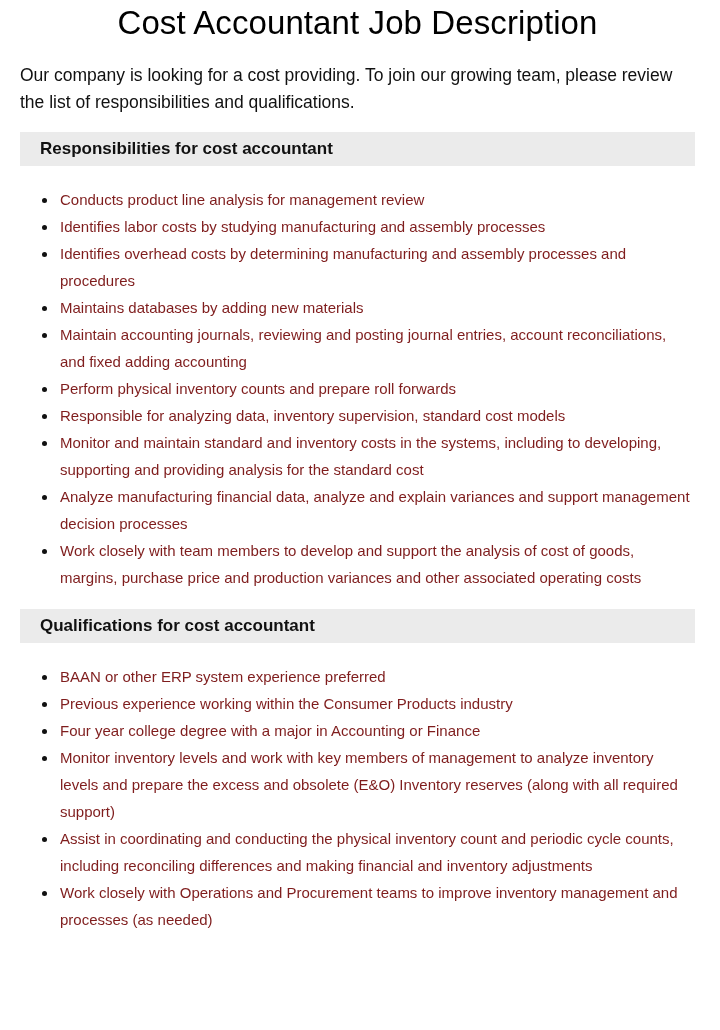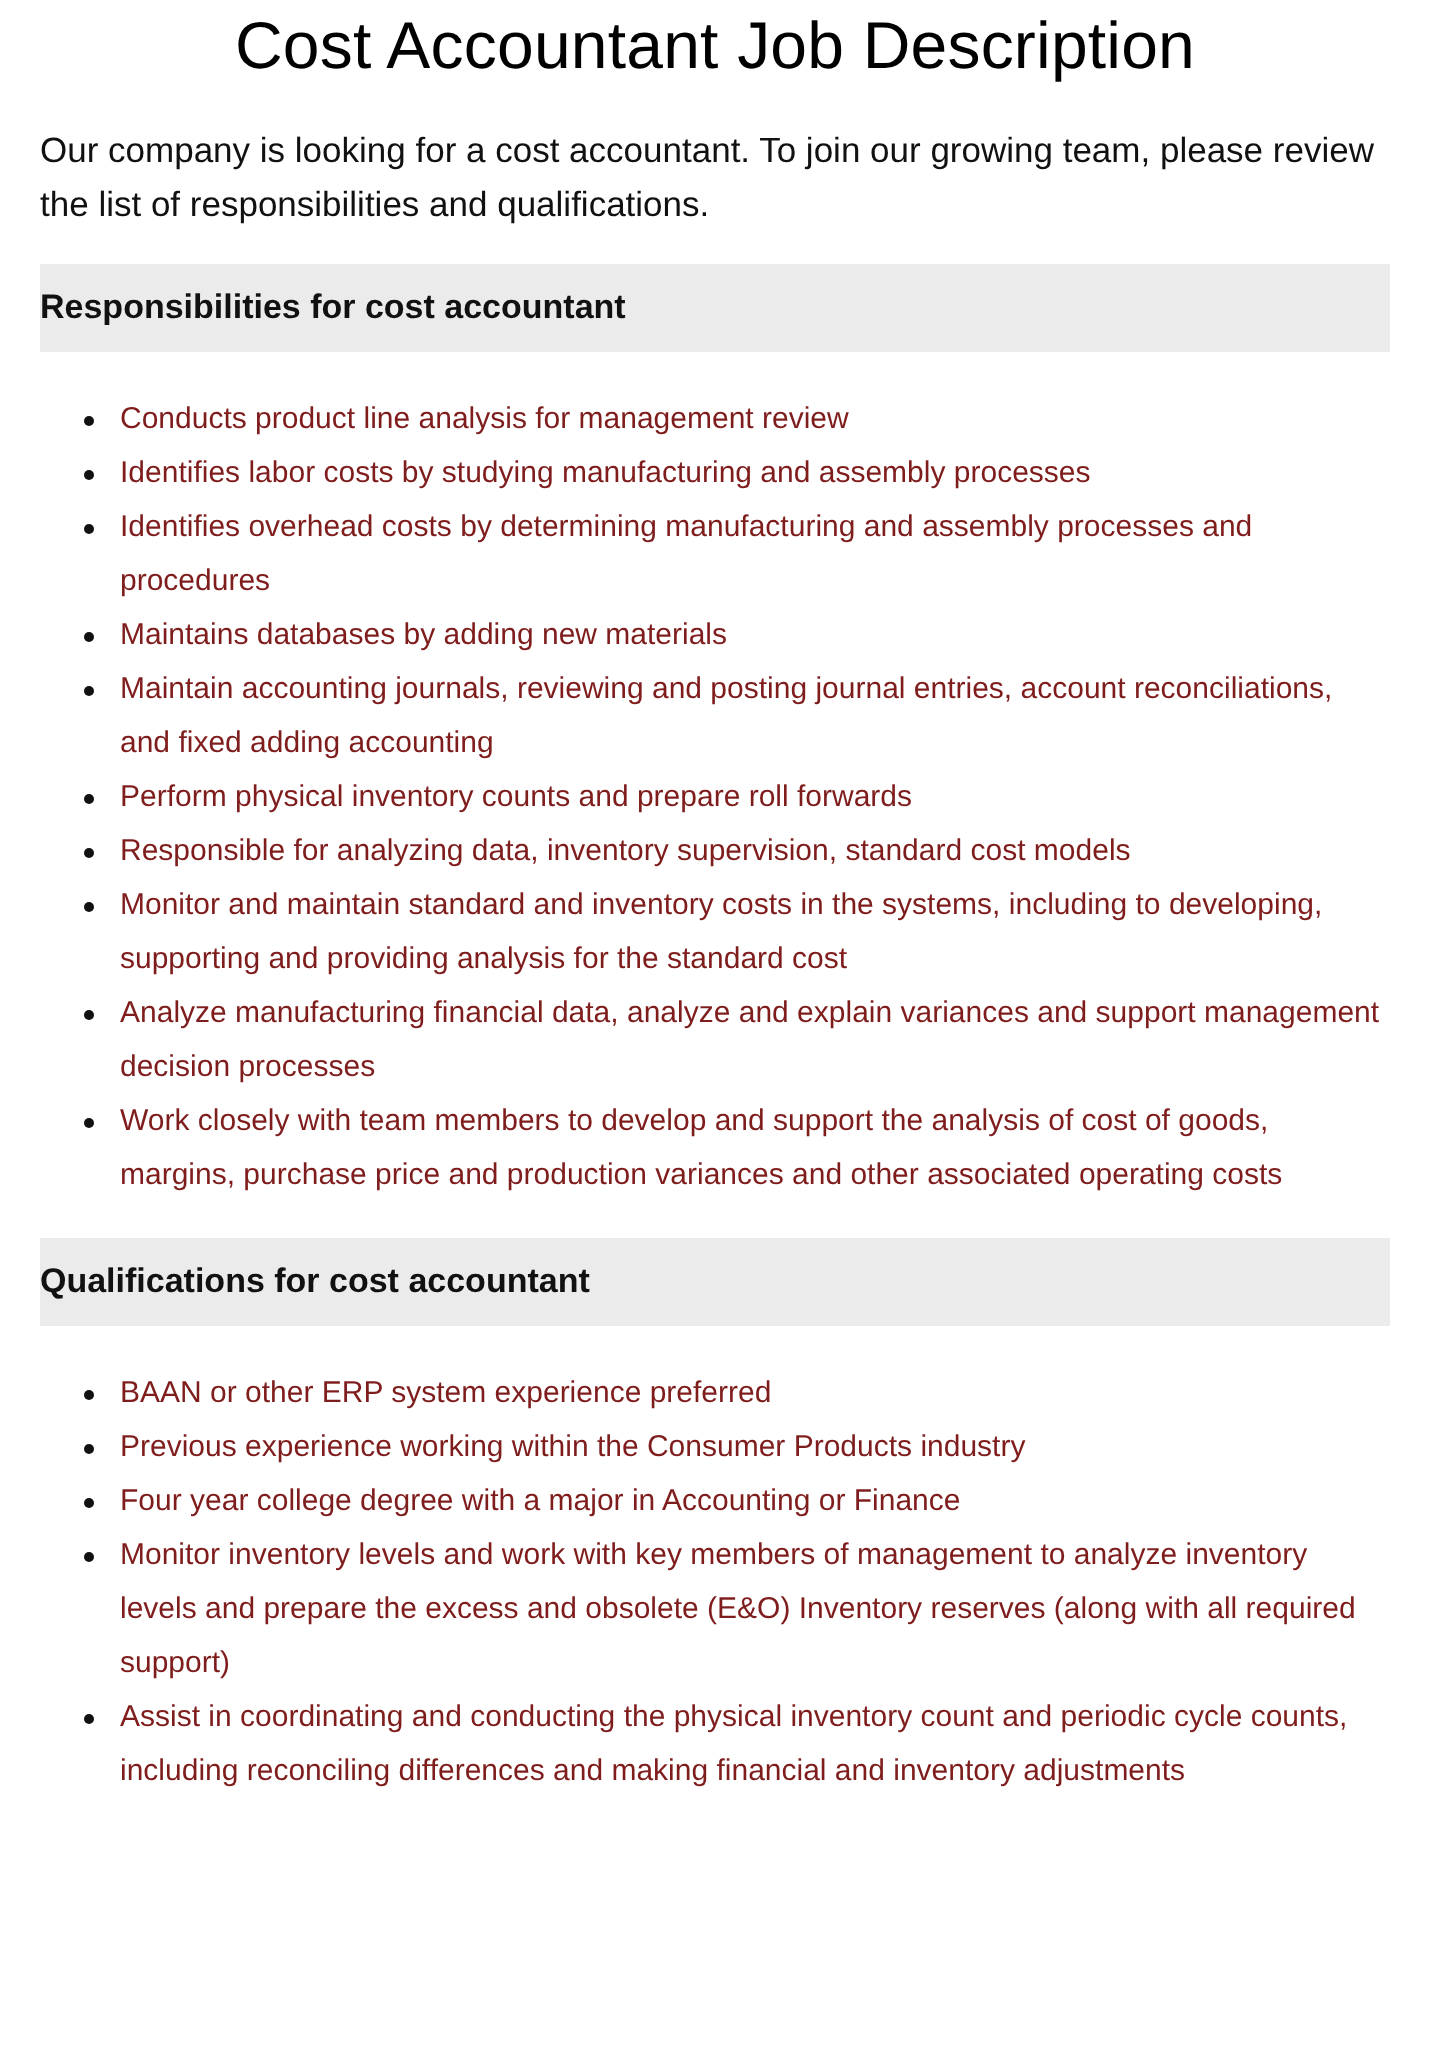--- a/index.html
+++ b/index.html
@@ -29,23 +29,24 @@
     }
     .intro {
       margin: 18px 0 0 0;
       font-size: 17.5px;
       line-height: 27px;
       color: #111111;
     }
     .section-header {
       margin-top: 16px;
       background: #ebebeb;
-      height: 44px;
+      height: 34px;
       display: flex;
       align-items: center;
+      padding-left: 20px;
       font-size: 17px;
       font-weight: 700;
       color: #111111;
     }
     ul {
       margin: 20px 0 0 0;
       padding: 0 0 0 40px;
       list-style: none;
     }
     li {
@@ -66,21 +67,21 @@
     }
     .qual-header {
       margin-top: 18px;
     }
   </style>
 </head>
 <body>
 
 <div class="page">
   <h1>Cost Accountant Job Description</h1>
-  <p class="intro">Our company is looking for a cost accountant. To join our growing team, please review the list of responsibilities and qualifications.</p>
+  <p class="intro">Our company is looking for a cost providing. To join our growing team, please review the list of responsibilities and qualifications.</p>
 
   <div class="section-header">Responsibilities for cost accountant</div>
   <ul>
     <li>Conducts product line analysis for management review</li>
     <li>Identifies labor costs by studying manufacturing and assembly processes</li>
     <li>Identifies overhead costs by determining manufacturing and assembly processes and procedures</li>
     <li>Maintains databases by adding new materials</li>
     <li>Maintain accounting journals, reviewing and posting journal entries, account reconciliations, and fixed adding accounting</li>
     <li>Perform physical inventory counts and prepare roll forwards</li>
     <li>Responsible for analyzing data, inventory supervision, standard cost models</li>
@@ -89,14 +90,15 @@
     <li>Work closely with team members to develop and support the analysis of cost of goods, margins, purchase price and production variances and other associated operating costs</li>
   </ul>
 
   <div class="section-header qual-header">Qualifications for cost accountant</div>
   <ul>
     <li>BAAN or other ERP system experience preferred</li>
     <li>Previous experience working within the Consumer Products industry</li>
     <li>Four year college degree with a major in Accounting or Finance</li>
     <li>Monitor inventory levels and work with key members of management to analyze inventory levels and prepare the excess and obsolete (E&amp;O) Inventory reserves (along with all required support)</li>
     <li>Assist in coordinating and conducting the physical inventory count and periodic cycle counts, including reconciling differences and making financial and inventory adjustments</li>
+    <li>Work closely with Operations and Procurement teams to improve inventory management and processes (as needed)</li>
   </ul>
 </div>
 
 </body></html>

